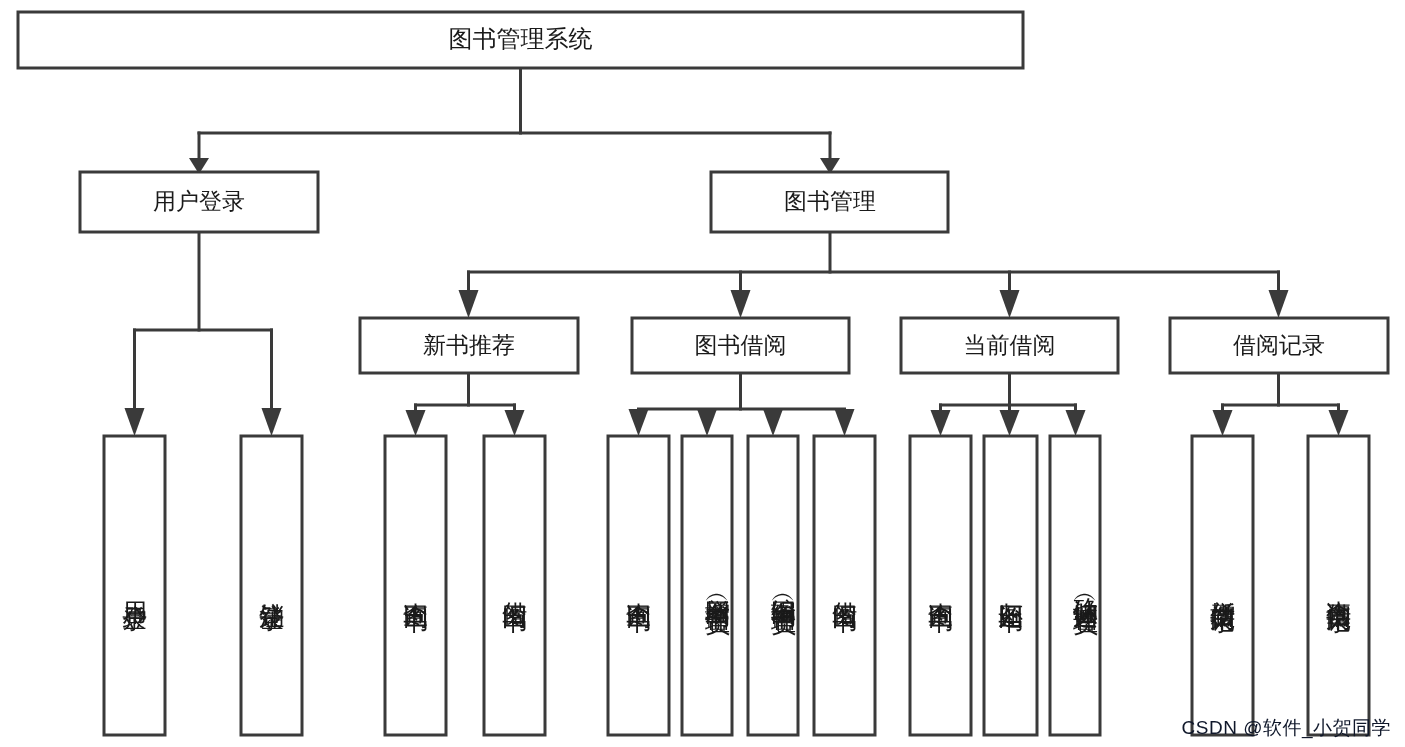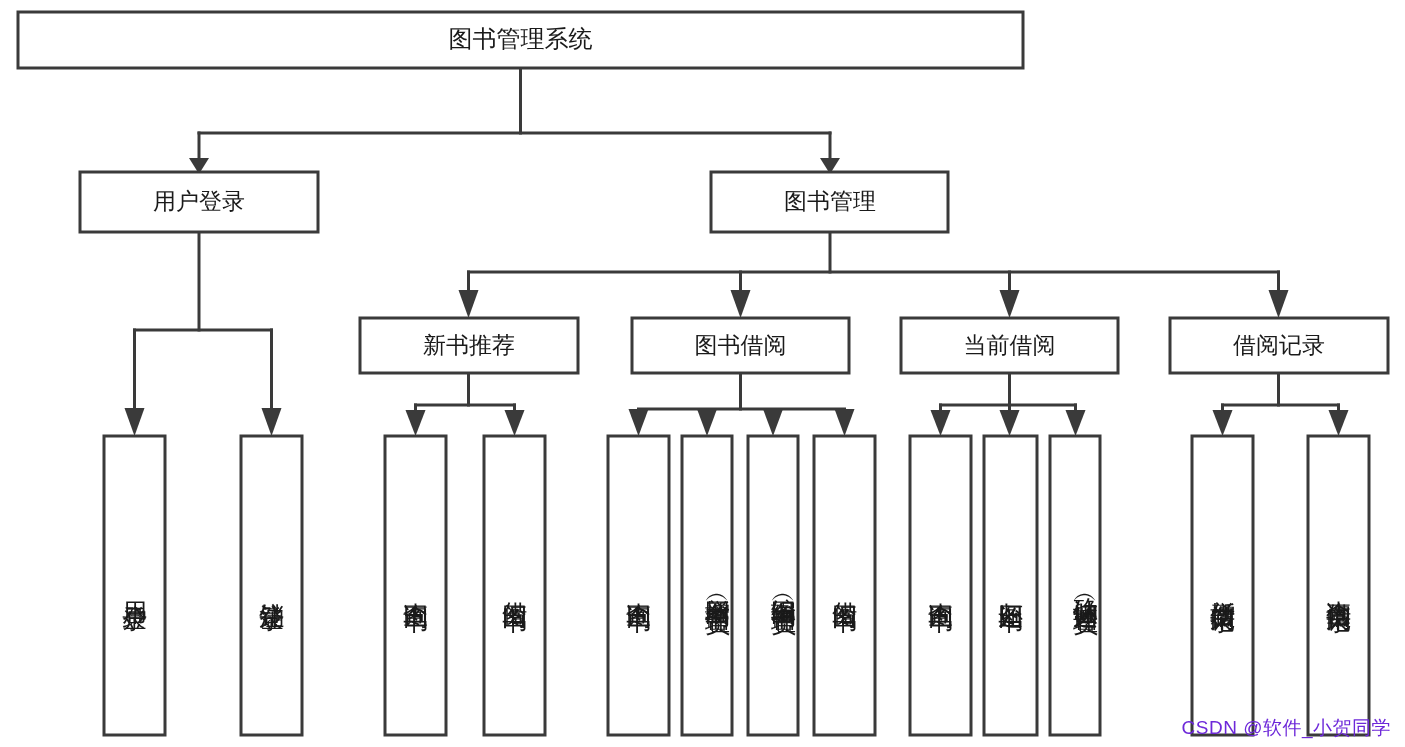--- a/index.html
+++ b/index.html
@@ -68,21 +68,21 @@
     white-space: nowrap;
     text-align: center;
     pointer-events: none;
   }
   .watermark {
     position: absolute;
     right: 14px;
     bottom: 6px;
     font-family: "Liberation Sans", "DejaVu Sans", sans-serif;
     font-size: 19px;
-    color: #6d28d9;
+    color: #0f172a;
     white-space: nowrap;
     letter-spacing: 0.5px;
   }
 </style>
 </head>
 <body>
 
 <div id="diagram-root">
 
   <svg class="diagram-canvas" viewBox="0 0 1405 747">

